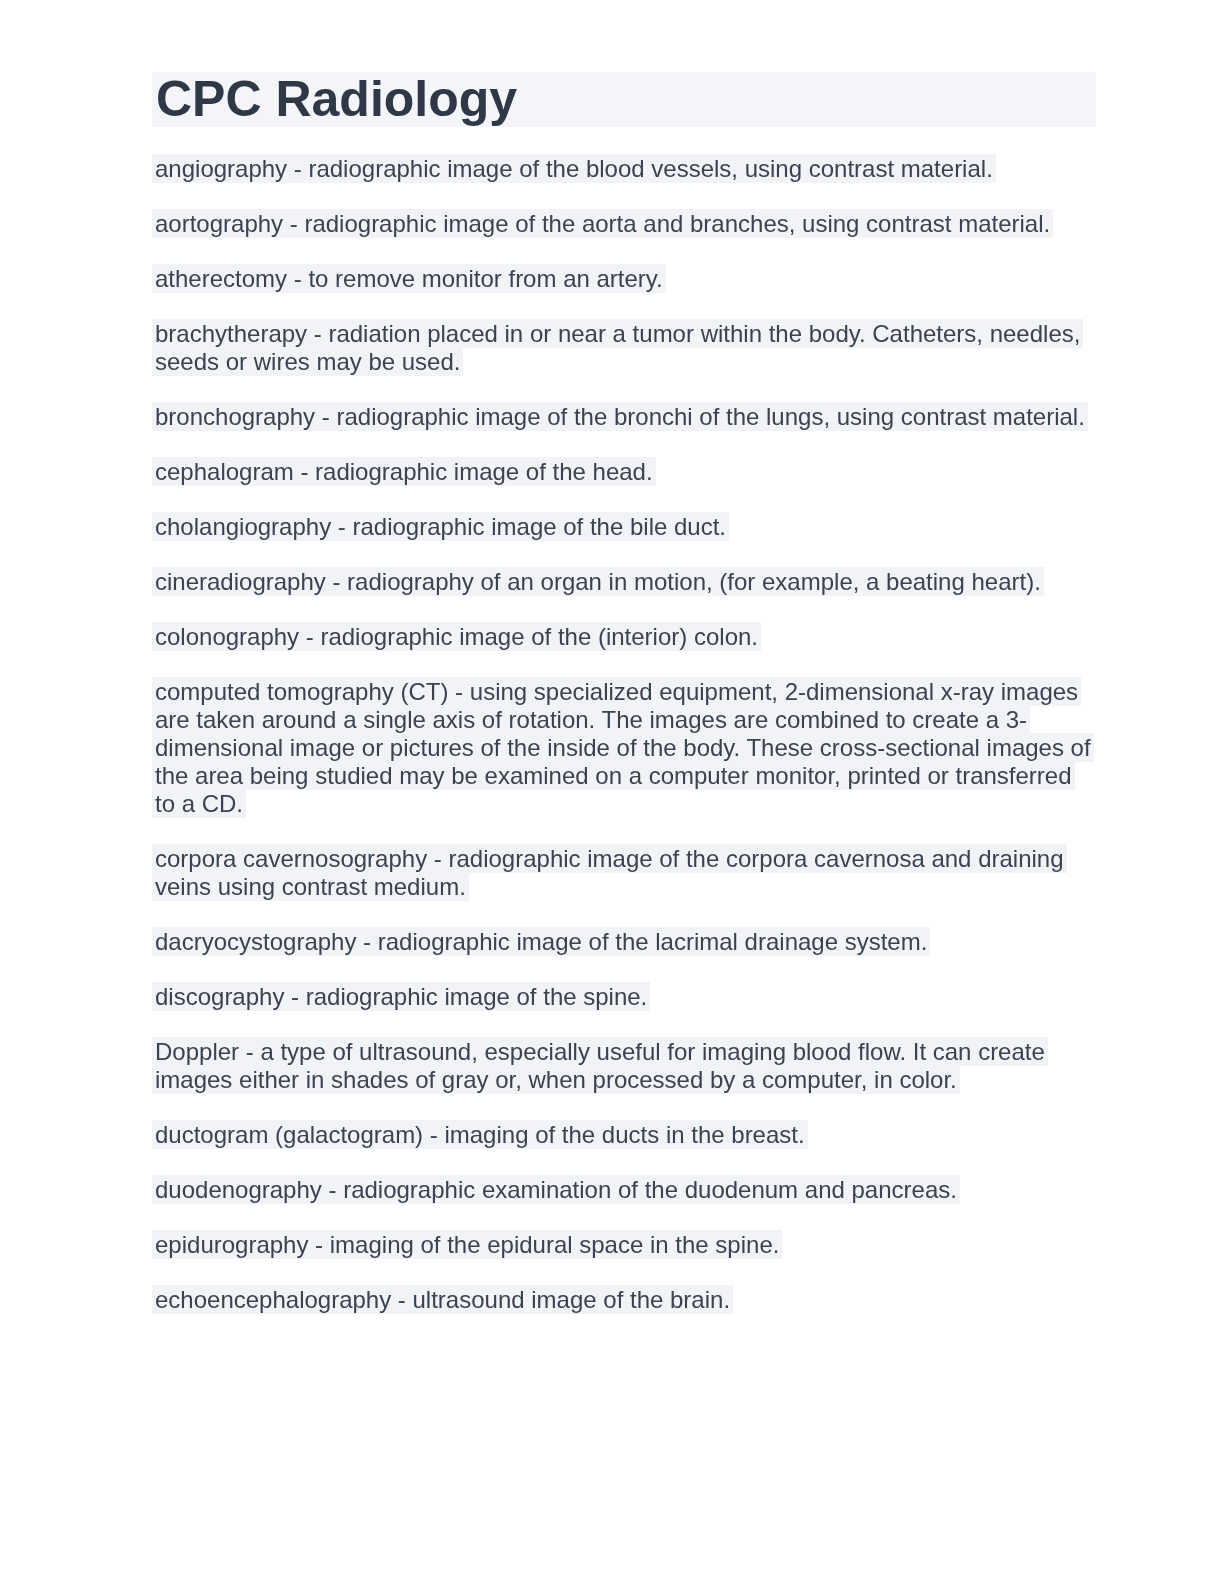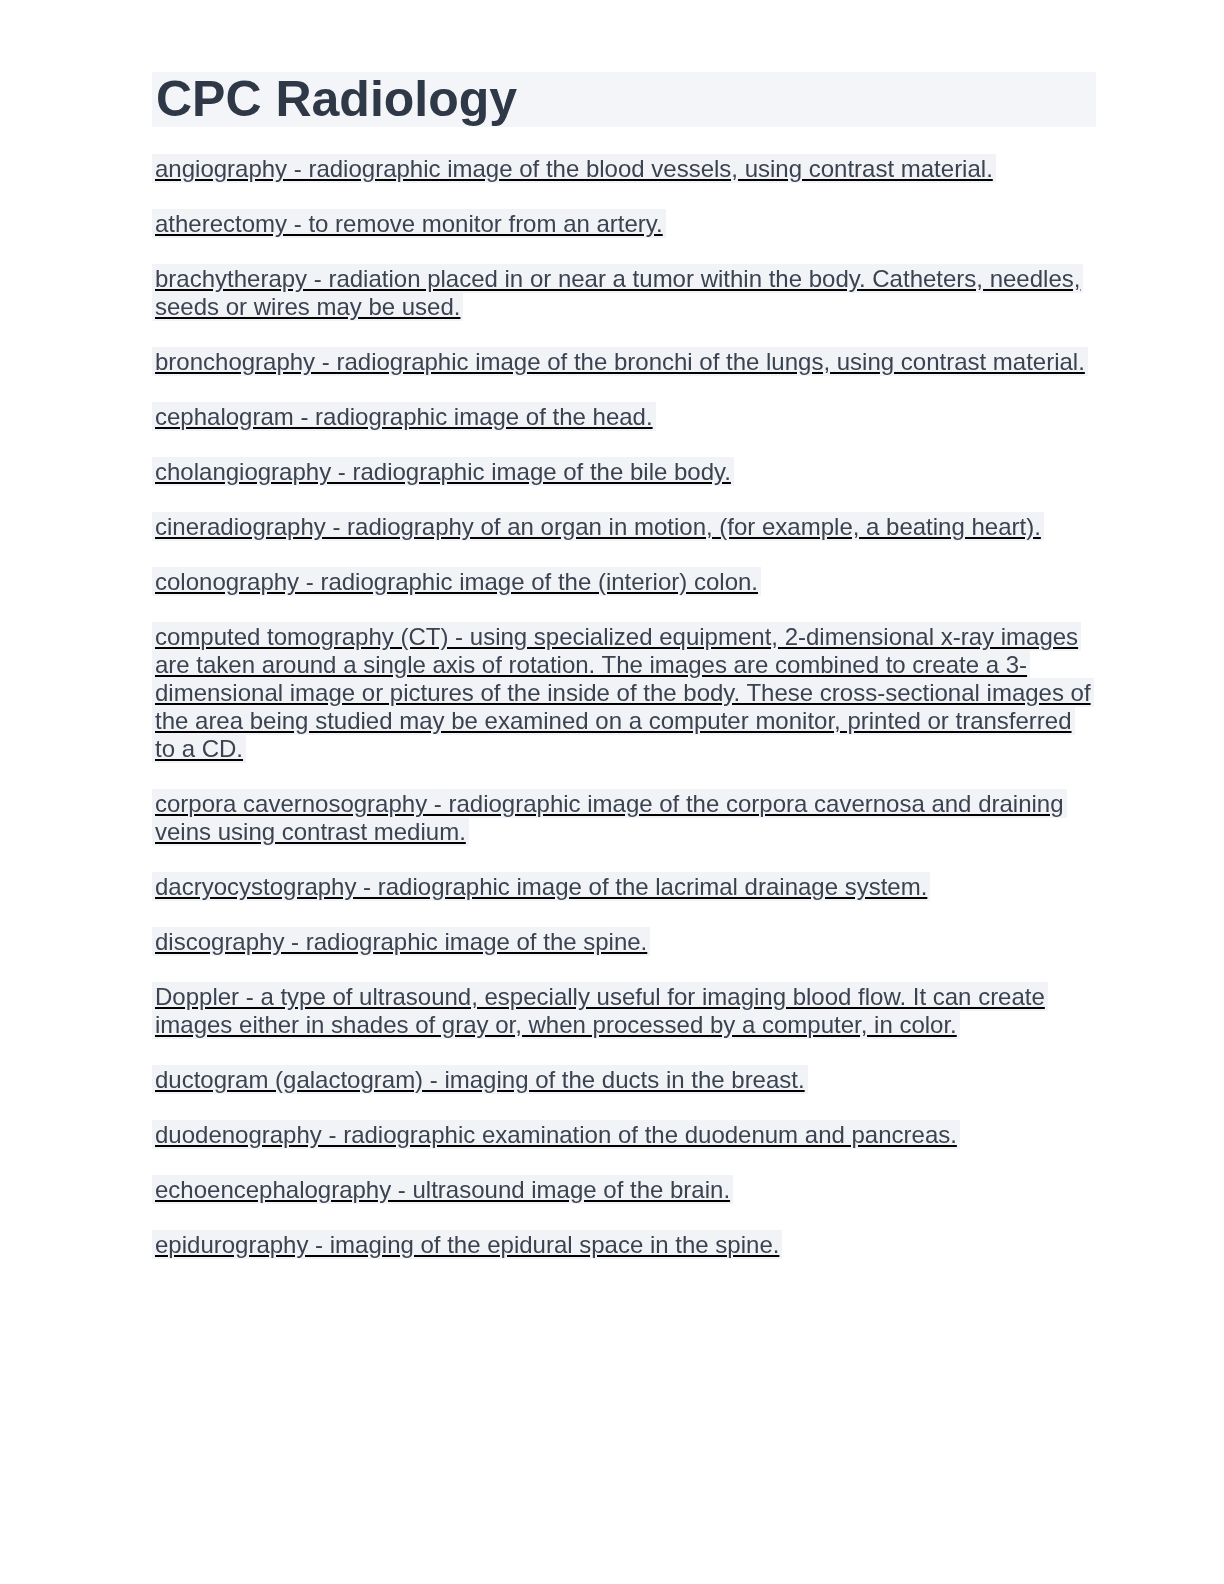--- a/index.html
+++ b/index.html
@@ -28,21 +28,20 @@
     background: var(--title-bg, #f4f5f8);
     color: var(--title-text, #2f3846);
     font-size: 50px;
     font-weight: bold;
     line-height: 55px;
     letter-spacing: 0px;
     white-space: nowrap;
   }
   .entries {
     width: 944px;
-    text-decoration: underline;
   }
   .entry {
     margin: 0 0 27px 0;
     font-size: 24px;
     line-height: 28px;
     color: var(--body-text, #3b4350);
   }
   .entry:last-child {
     margin-bottom: 0;
   }
@@ -56,32 +55,33 @@
 </head>
 <body>
 
 <div class="page">
   <div class="content">
 
     <h1 class="doc-title">CPC Radiology</h1>
 
     <div class="entries">
       <p class="entry"><span class="hl">angiography - radiographic image of the blood vessels, using contrast material.</span></p>
+      <p class="entry"><span class="hl">aortography - radiographic image of the aorta and branches, using contrast material.</span></p>
       <p class="entry"><span class="hl">atherectomy - to remove monitor from an artery.</span></p>
       <p class="entry"><span class="hl">brachytherapy - radiation placed in or near a tumor within the body. Catheters, needles, seeds or wires may be used.</span></p>
       <p class="entry"><span class="hl">bronchography - radiographic image of the bronchi of the lungs, using contrast material.</span></p>
       <p class="entry"><span class="hl">cephalogram - radiographic image of the head.</span></p>
-      <p class="entry"><span class="hl">cholangiography - radiographic image of the bile body.</span></p>
+      <p class="entry"><span class="hl">cholangiography - radiographic image of the bile duct.</span></p>
       <p class="entry"><span class="hl">cineradiography - radiography of an organ in motion, (for example, a beating heart).</span></p>
       <p class="entry"><span class="hl">colonography - radiographic image of the (interior) colon.</span></p>
       <p class="entry"><span class="hl">computed tomography (CT) - using specialized equipment, 2-dimensional x-ray images are taken around a single axis of rotation. The images are combined to create a 3-dimensional image or pictures of the inside of the body. These cross-sectional images of the area being studied may be examined on a computer monitor, printed or transferred to a CD.</span></p>
       <p class="entry"><span class="hl">corpora cavernosography - radiographic image of the corpora cavernosa and draining veins using contrast medium.</span></p>
       <p class="entry"><span class="hl">dacryocystography - radiographic image of the lacrimal drainage system.</span></p>
       <p class="entry"><span class="hl">discography - radiographic image of the spine.</span></p>
       <p class="entry"><span class="hl">Doppler - a type of ultrasound, especially useful for imaging blood flow. It can create images either in shades of gray or, when processed by a computer, in color.</span></p>
       <p class="entry"><span class="hl">ductogram (galactogram) - imaging of the ducts in the breast.</span></p>
       <p class="entry"><span class="hl">duodenography - radiographic examination of the duodenum and pancreas.</span></p>
+      <p class="entry"><span class="hl">epidurography - imaging of the epidural space in the spine.</span></p>
       <p class="entry"><span class="hl">echoencephalography - ultrasound image of the brain.</span></p>
-      <p class="entry"><span class="hl">epidurography - imaging of the epidural space in the spine.</span></p>
     </div>
 
   </div>
 </div>
 
 </body></html>

